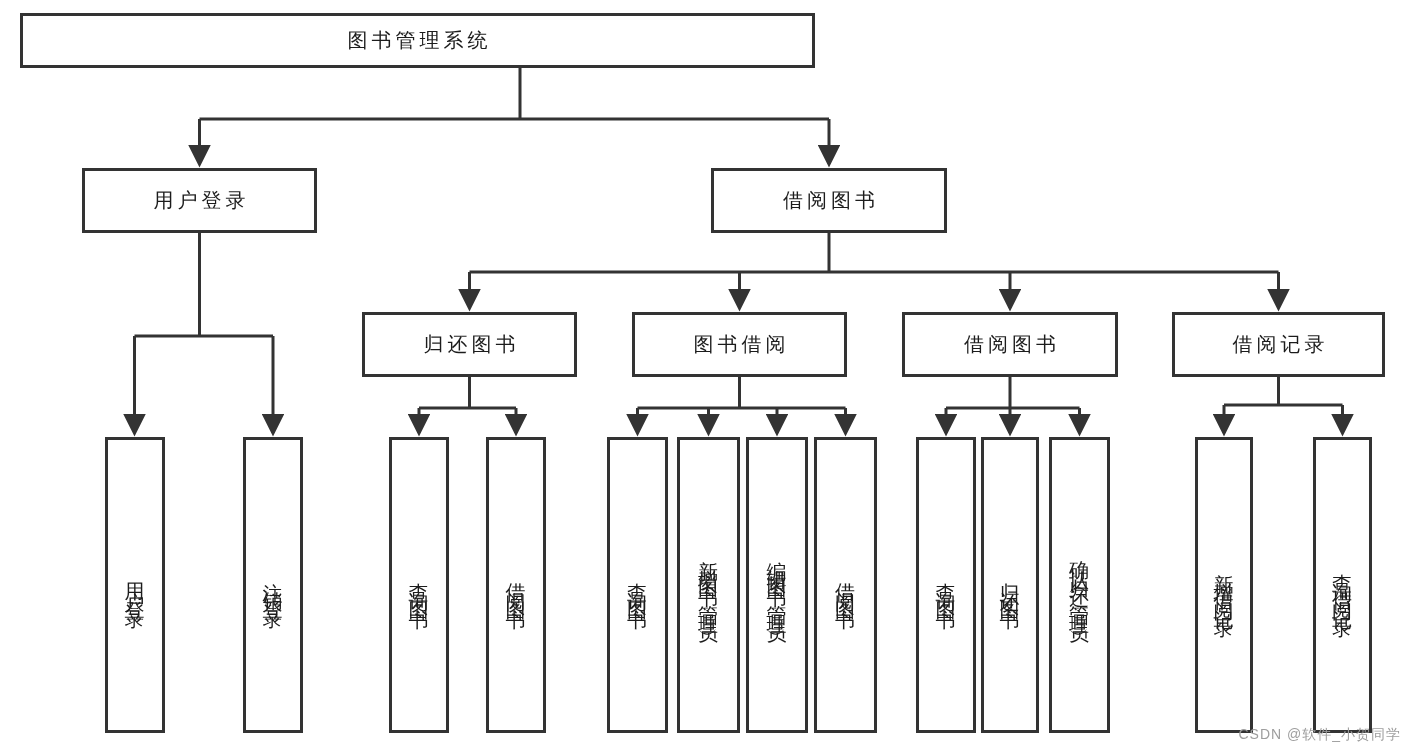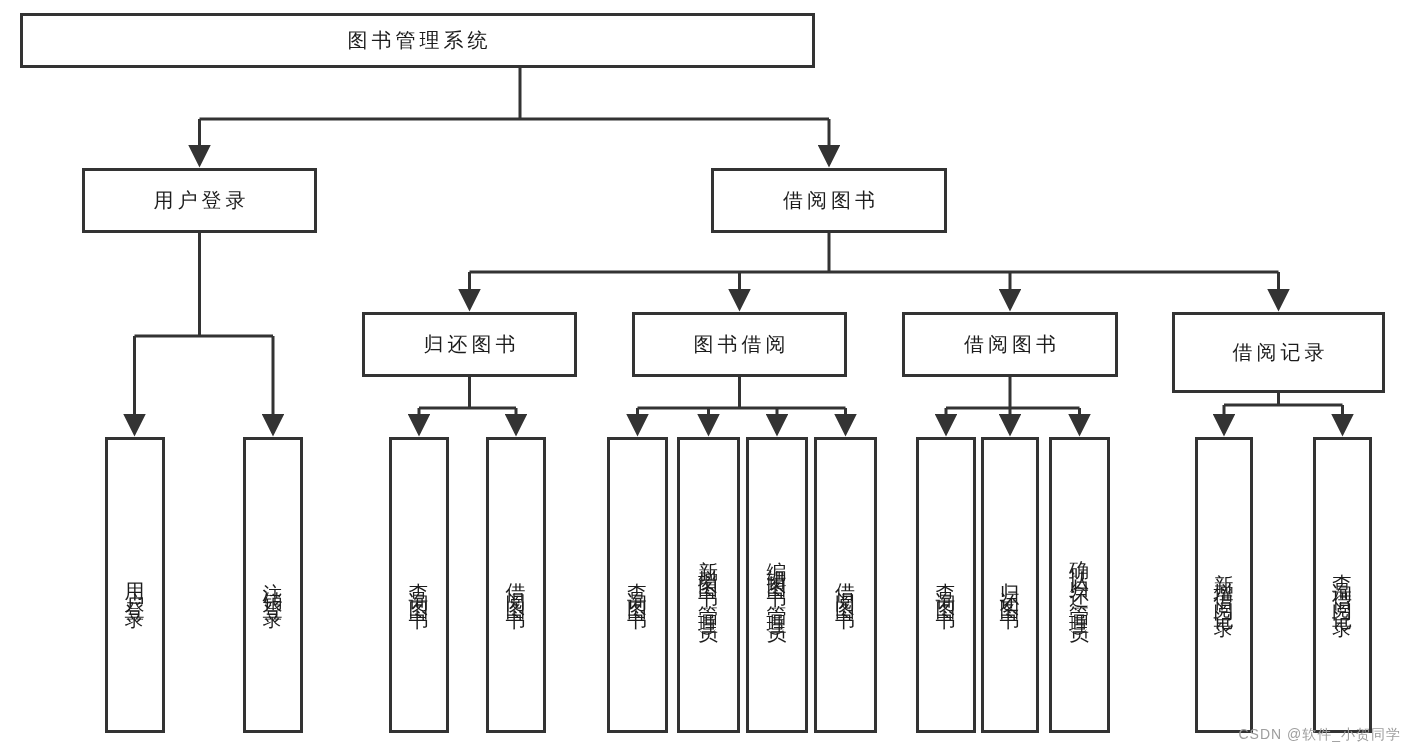--- a/index.html
+++ b/index.html
@@ -96,21 +96,21 @@
   </svg>
 
   <div class="node" style="left:20px; top:13px; width:795px; height:55px;">图书管理系统</div>
 
   <div class="node" style="left:82px; top:168px; width:235px; height:65px;">用户登录</div>
   <div class="node" style="left:711px; top:168px; width:236px; height:65px;">借阅图书</div>
 
   <div class="node" style="left:362px; top:312px; width:215px; height:65px;">归还图书</div>
   <div class="node" style="left:632px; top:312px; width:215px; height:65px;">图书借阅</div>
   <div class="node" style="left:902px; top:312px; width:216px; height:65px;">借阅图书</div>
-  <div class="node" style="left:1172px; top:312px; width:213px; height:81px;">借阅记录</div>
+  <div class="node" style="left:1172px; top:312px; width:213px; height:65px;">借阅记录</div>
 
   <div class="node leaf" style="left:105px; top:437px; width:60px; height:296px;">用户登录</div>
   <div class="node leaf" style="left:243px; top:437px; width:60px; height:296px;">注销登录</div>
 
   <div class="node leaf" style="left:389px; top:437px; width:60px; height:296px;">查询图书</div>
   <div class="node leaf" style="left:486px; top:437px; width:60px; height:296px;">借阅图书</div>
 
   <div class="node leaf" style="left:607px; top:437px; width:61px; height:296px;">查询图书</div>
   <div class="node leaf" style="left:677px; top:437px; width:63px; height:296px;">新增图书（管理员）</div>
   <div class="node leaf" style="left:746px; top:437px; width:62px; height:296px;">编辑图书（管理员）</div>

